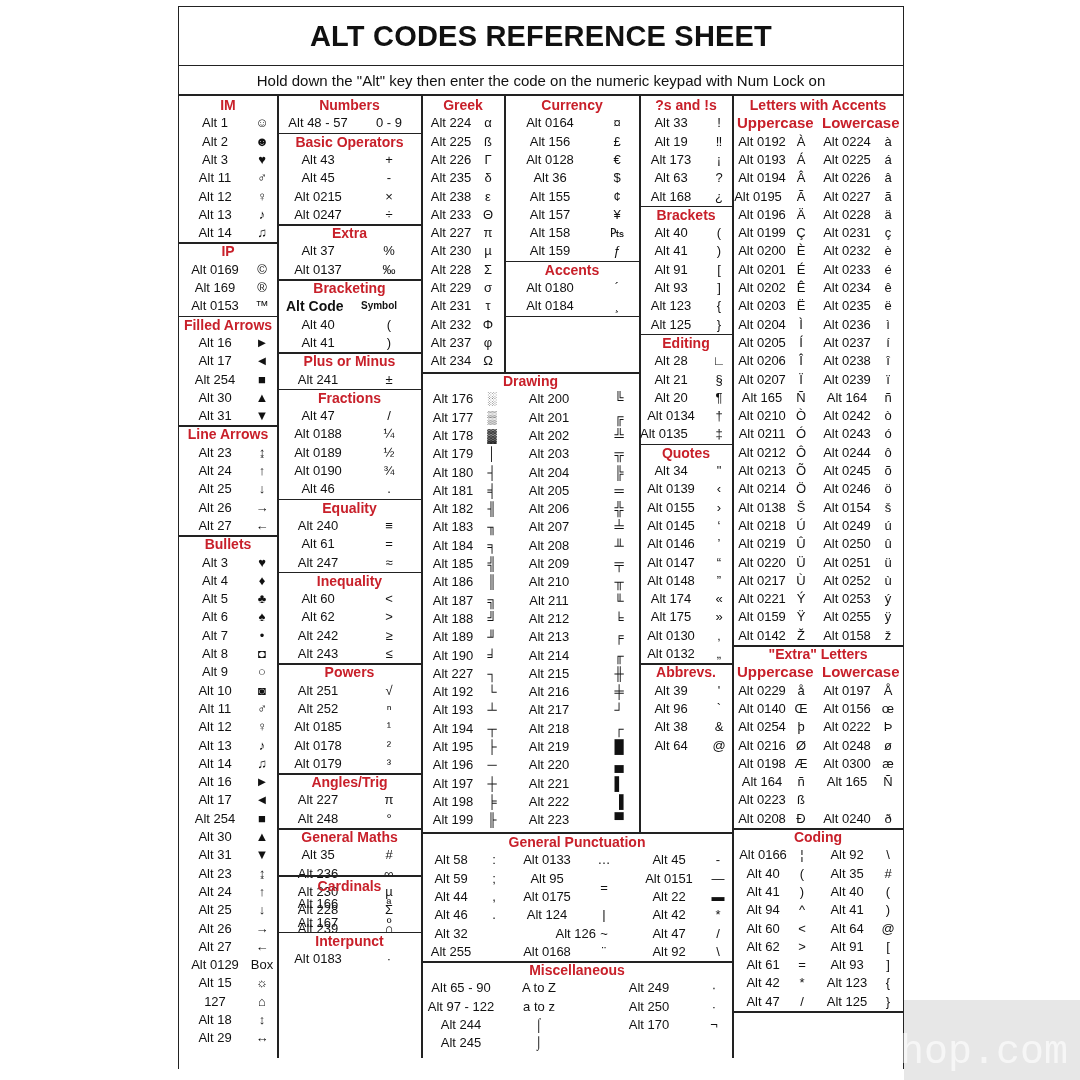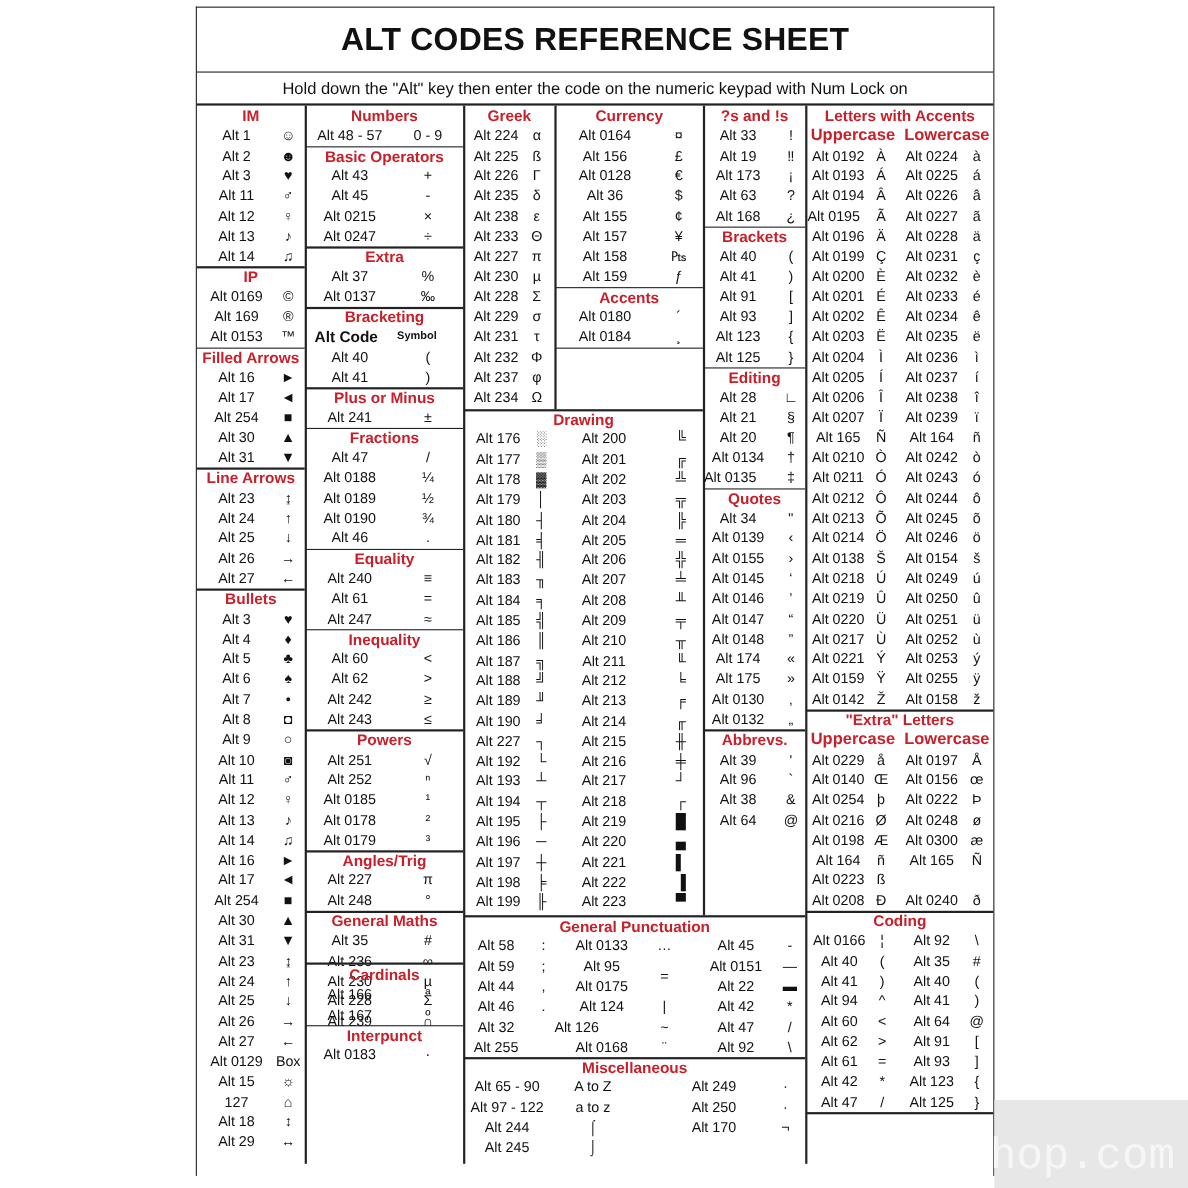--- a/index.html
+++ b/index.html
@@ -401,21 +401,21 @@
       <div class="row" style="left: 460px; top: 880.9px; width: 60px; height: 18px; text-align: center;">Alt 22</div>
       <div class="row" style="left: 525px; top: 880.9px; width: 28px; height: 18px; text-align: center;">▬</div>
       <div class="row" style="left: 247px; top: 899.2px; width: 50px; height: 18px; text-align: center;">Alt 46</div>
       <div class="row" style="left: 305px; top: 899.2px; width: 20px; height: 18px; text-align: center;">.</div>
       <div class="row" style="left: 333px; top: 899.2px; width: 70px; height: 18px; text-align: center;">Alt 124</div>
       <div class="row" style="left: 410px; top: 899.2px; width: 30px; height: 18px; text-align: center;">|</div>
       <div class="row" style="left: 460px; top: 899.2px; width: 60px; height: 18px; text-align: center;">Alt 42</div>
       <div class="row" style="left: 525px; top: 899.2px; width: 28px; height: 18px; text-align: center;">*</div>
       <div class="row" style="left: 247px; top: 917.5px; width: 50px; height: 18px; text-align: center;">Alt 32</div>
       <div class="row" style="left: 305px; top: 917.5px; width: 20px; height: 18px; text-align: center;"></div>
-      <div class="row" style="left: 325px; top: 917.5px; width: 70px; height: 18px; text-align: left;">Alt 126</div>
+      <div class="row" style="left: 347px; top: 917.5px; width: 70px; height: 18px; text-align: right;">Alt 126</div>
       <div class="row" style="left: 410px; top: 917.5px; width: 30px; height: 18px; text-align: center;">~</div>
       <div class="row" style="left: 460px; top: 917.5px; width: 60px; height: 18px; text-align: center;">Alt 47</div>
       <div class="row" style="left: 525px; top: 917.5px; width: 28px; height: 18px; text-align: center;">/</div>
       <div class="row" style="left: 247px; top: 935.8px; width: 50px; height: 18px; text-align: center;">Alt 255</div>
       <div class="row" style="left: 305px; top: 935.8px; width: 20px; height: 18px; text-align: center;"></div>
       <div class="row" style="left: 333px; top: 935.8px; width: 70px; height: 18px; text-align: center;">Alt 0168</div>
       <div class="row" style="left: 410px; top: 935.8px; width: 30px; height: 18px; text-align: center;">¨</div>
       <div class="row" style="left: 460px; top: 935.8px; width: 60px; height: 18px; text-align: center;">Alt 92</div>
       <div class="row" style="left: 525px; top: 935.8px; width: 28px; height: 18px; text-align: center;">\</div>
       <div class="row" style="left: 410px; top: 871.75px; width: 30px; height: 18px; text-align: center;">=</div>

